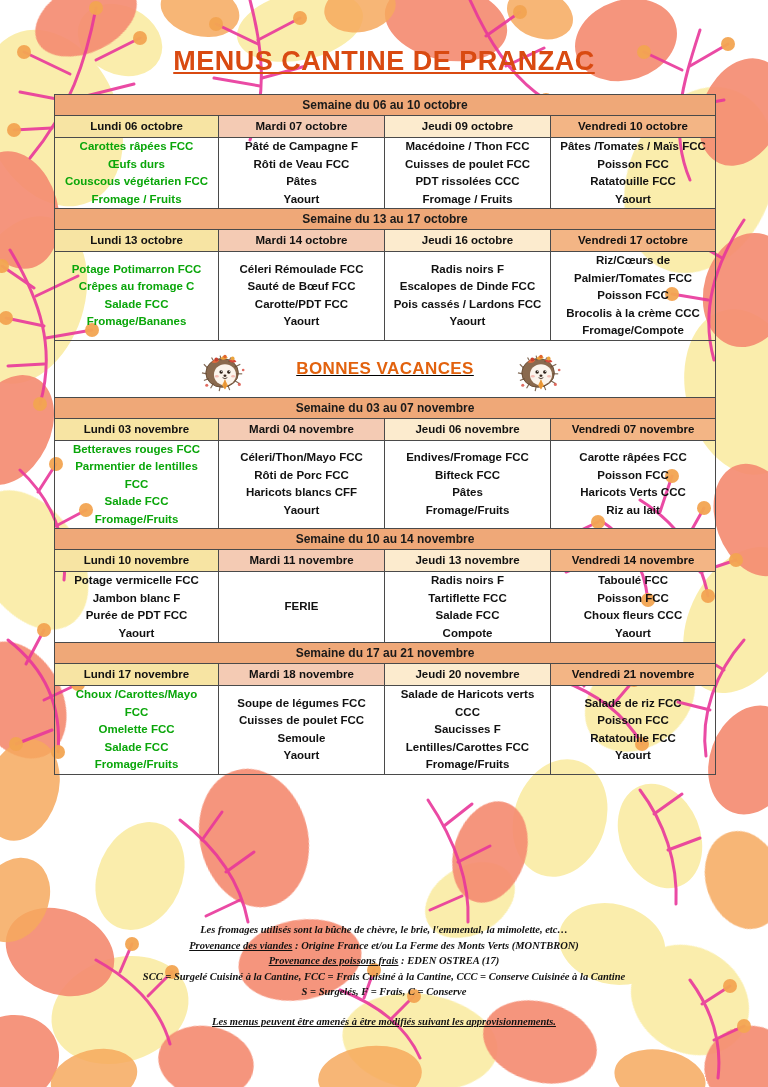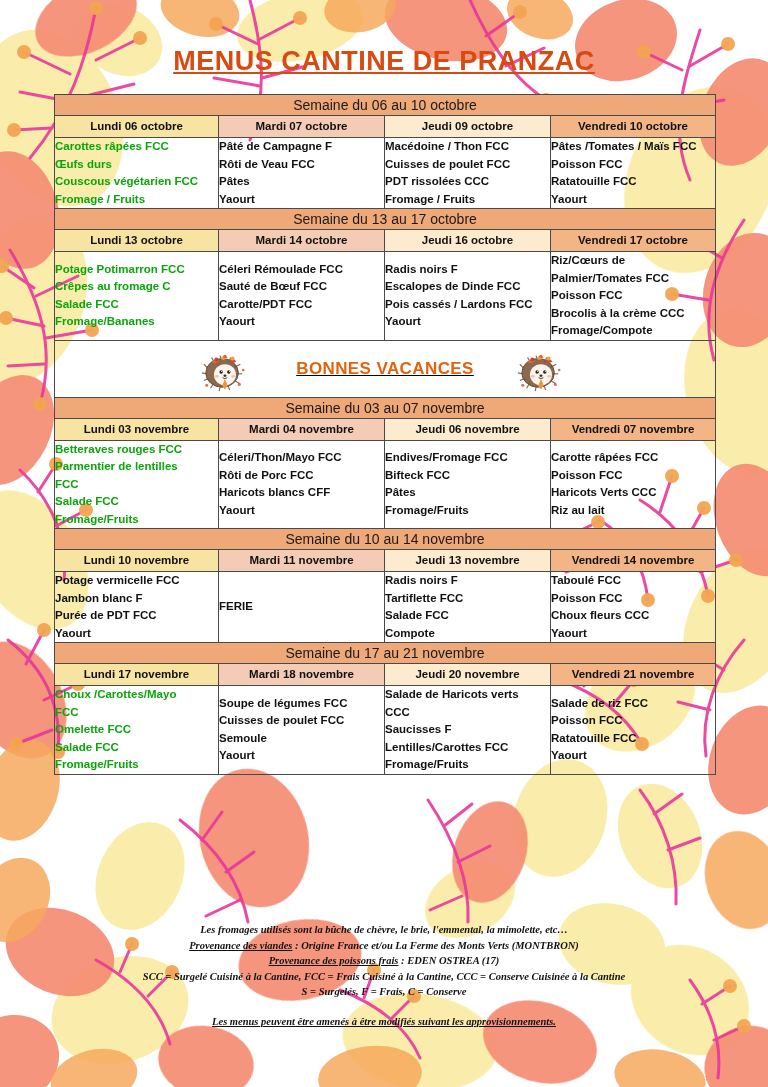--- a/index.html
+++ b/index.html
@@ -27,33 +27,34 @@
     table-layout:fixed;
   }
   .menu-table td{
     border:1px solid #4a4a4a;
     padding:0;
     vertical-align:middle;
   }
   .week-banner{
     background:#EFA878;
     text-align:center;
-    font-size:14px;font-weight:normal;color:#1a1a1a;
+    font-size:12px;font-weight:bold;color:#1a1a1a;
     height:20px;line-height:20px;
   }
   .dayhead{
     text-align:center;font-size:11.5px;font-weight:bold;color:#111;
     height:21px;line-height:21px;
   }
   .d-mon{background:#F7E4A3;margin-left:29px;}
   .d-tue{background:#F4CBB4;}
   .d-thu{background:#FCEBCE;}
   .d-fri{background:#F3B585;}
 
   .cell{
+    text-align:center;
     font-size:11.5px;font-weight:bold;color:#111;
     line-height:17.5px;
     padding:12px 3px 14px 3px;
   }
   .cell.green{color:#0AA60A;}
   .cell .ln{display:block;white-space:nowrap;}
 
   
   col.c1{width:164px;}
   col.c2{width:166px;}

